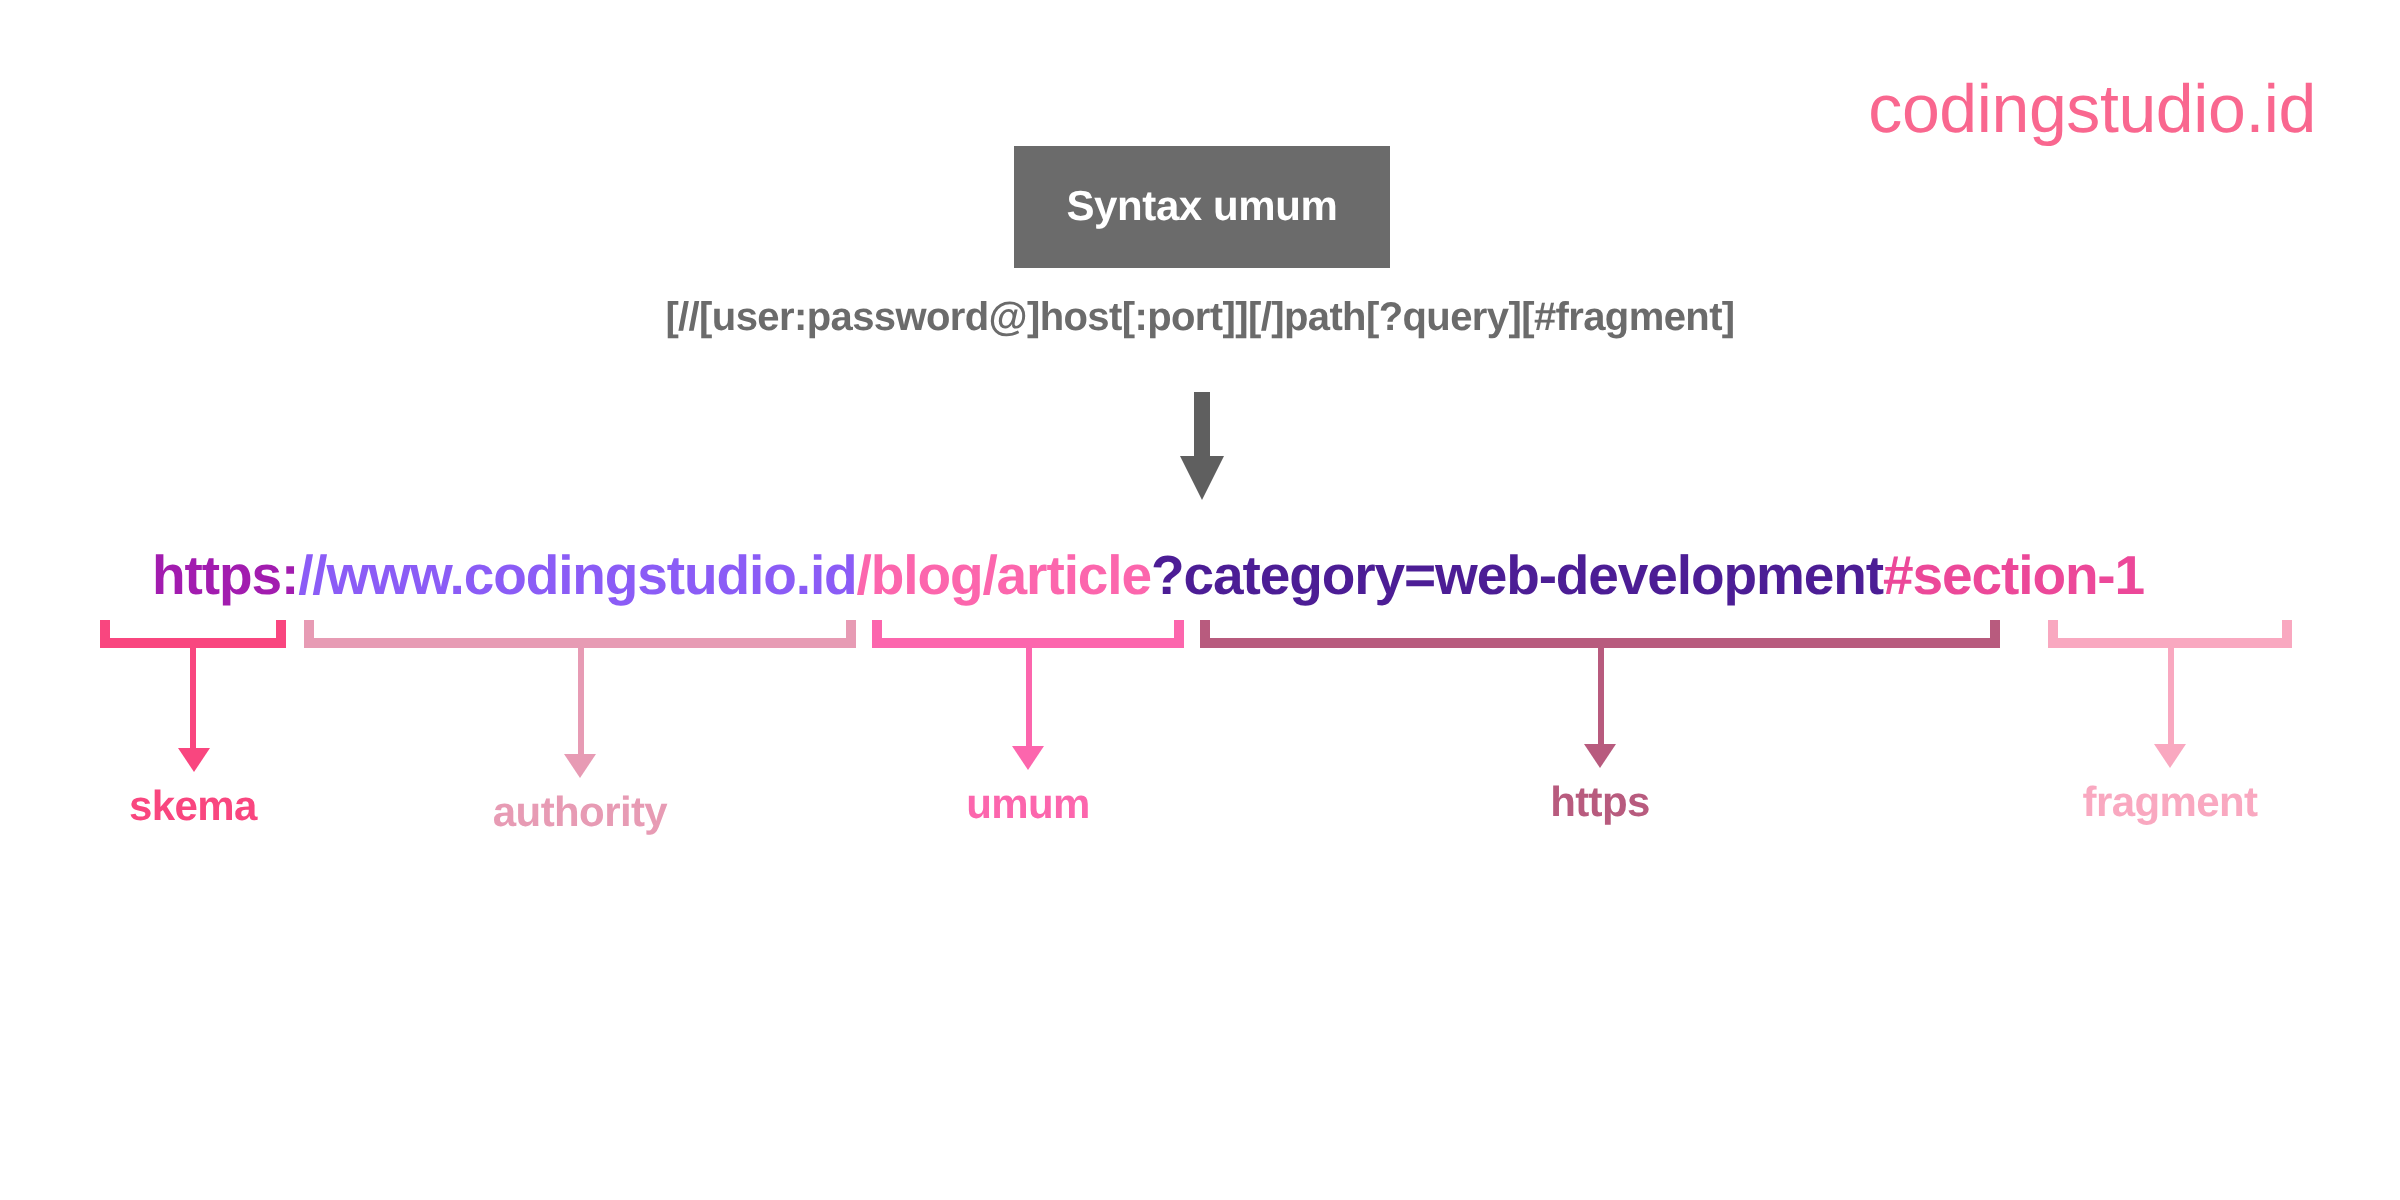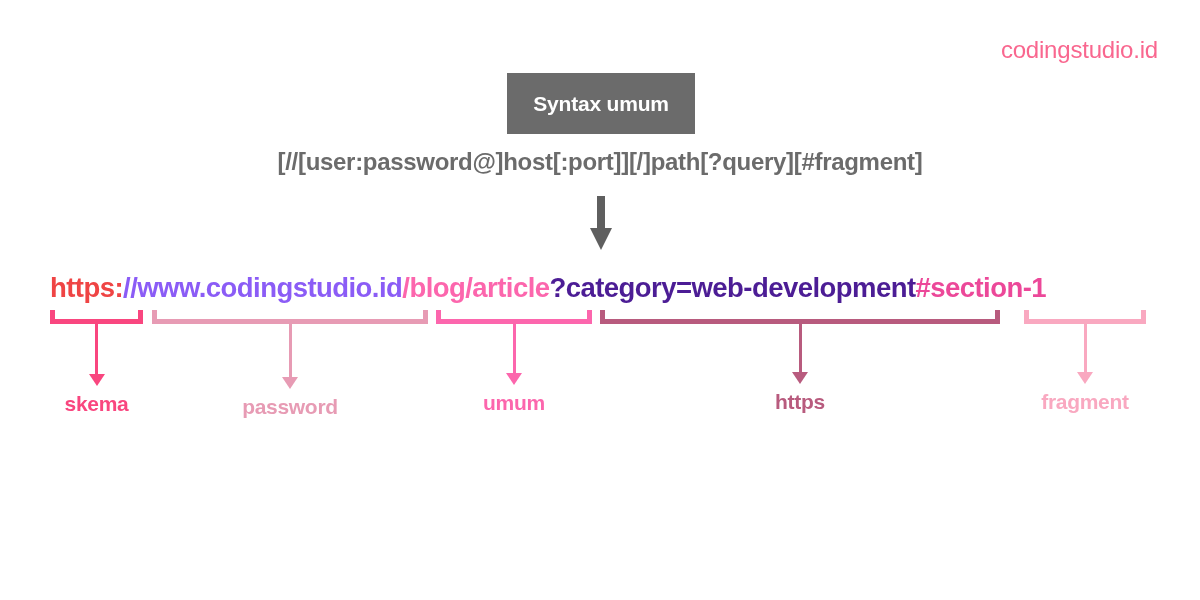--- a/index.html
+++ b/index.html
@@ -8,40 +8,40 @@
     background:#ffffff;
     font-family:"Liberation Sans", sans-serif;
     position:relative;
     overflow:hidden;
   }
   #stage { position:relative; width:1200px; height:600px; }
 
   
   .brand {
     position:absolute; right:42px; top:36px;
-    font-size:24px; font-weight:400; letter-spacing:-0.2px;
+    font-size:34px; font-weight:400; letter-spacing:-0.2px;
     color:#f9678f; white-space:nowrap;
   }
 
   
   .title-chip {
     position:absolute; left:507px; top:73px;
     width:188px; height:61px;
     background:#6b6b6b;
     display:flex; align-items:center; justify-content:center;
   }
   .title-chip span {
     color:#ffffff; font-size:21px; font-weight:700; letter-spacing:-0.2px;
   }
 
   
   .syntax {
     position:absolute; left:0; top:148px; width:1200px;
     text-align:center;
-    color:#6b6b6b; font-size:24px; font-weight:700; letter-spacing:-0.3px;
+    color:#6b6b6b; font-size:20px; font-weight:700; letter-spacing:-0.3px;
     white-space:nowrap;
   }
 
   
   .big-arrow { position:absolute; left:590px; top:196px; width:22px; height:54px; }
   .big-arrow .stem {
     position:absolute; left:7px; top:0; width:8px; height:34px; background:#5f5f5f;
   }
   .big-arrow .head {
     position:absolute; left:0; top:32px; width:0; height:0;
@@ -91,31 +91,31 @@
     <span>Syntax umum</span>
   </div>
 
   <div class="syntax">[//[user:password@]host[:port]][/]path[?query][#fragment]</div>
 
   <div class="big-arrow">
     <div class="stem"></div>
     <div class="head"></div>
   </div>
 
-  <div class="url" id="url-line"><span style="color: #ef4444;">https:</span><span style="color: #8b5cf6;">//www.codingstudio.id</span><span style="color: rgb(252, 102, 173);">/blog/article</span><span style="color: #4c1d95;">?category=web-development</span><span style="color: #ec4899;">#section-1</span></div>
+  <div class="url" id="url-line"><span style="color: #a21caf; margin-left: 26px;">https:</span><span style="color: #8b5cf6;">//www.codingstudio.id</span><span style="color: rgb(252, 102, 173);">/blog/article</span><span style="color: #4c1d95;">?category=web-development</span><span style="color: #ec4899;">#section-1</span></div>
 
   <div id="annotations">
       <div class="bracket" style="left: 50px; top: 310px; width: 93px; border-color: rgb(249, 70, 127); border-width: 0px 5px 5px;"></div>
       <div class="stem-line" style="left: 95px; top: 324px; height: 50px; background: rgb(249, 70, 127);"></div>
       <div class="arrow-head" style="left: 88.5px; top: 374px; border-top: 12px solid rgb(249, 70, 127);"></div>
       <div class="seg-label" style="color: rgb(249, 70, 127); left: -53.5px; width: 300px; top: 392px;">skema</div>
       <div class="bracket" style="left: 152px; top: 310px; width: 276px; border-color: rgb(231, 155, 180); border-width: 0px 5px 5px;"></div>
       <div class="stem-line" style="left: 288.5px; top: 324px; height: 53px; background: rgb(231, 155, 180);"></div>
       <div class="arrow-head" style="left: 282px; top: 377px; border-top: 12px solid rgb(231, 155, 180);"></div>
-      <div class="seg-label" style="color: rgb(231, 155, 180); left: 140px; width: 300px; top: 395px;">password</div>
+      <div class="seg-label" style="color: rgb(231, 155, 180); left: 140px; width: 300px; top: 395px;">authority</div>
       <div class="bracket" style="left: 436px; top: 310px; width: 156px; border-color: rgb(252, 102, 173); border-width: 0px 5px 5px;"></div>
       <div class="stem-line" style="left: 512.5px; top: 324px; height: 49px; background: rgb(252, 102, 173);"></div>
       <div class="arrow-head" style="left: 506px; top: 373px; border-top: 12px solid rgb(252, 102, 173);"></div>
       <div class="seg-label" style="color: rgb(252, 102, 173); left: 364px; width: 300px; top: 391px;">umum</div>
       <div class="bracket" style="left: 600px; top: 310px; width: 400px; border-color: rgb(184, 91, 126); border-width: 0px 5px 5px;"></div>
       <div class="stem-line" style="left: 798.5px; top: 324px; height: 48px; background: rgb(184, 91, 126);"></div>
       <div class="arrow-head" style="left: 792px; top: 372px; border-top: 12px solid rgb(184, 91, 126);"></div>
       <div class="seg-label" style="color: rgb(184, 91, 126); left: 650px; width: 300px; top: 390px;">https</div>
       <div class="bracket" style="left: 1024px; top: 310px; width: 122px; border-color: rgb(249, 168, 192); border-width: 0px 5px 5px;"></div>
       <div class="stem-line" style="left: 1083.5px; top: 324px; height: 48px; background: rgb(249, 168, 192);"></div>

